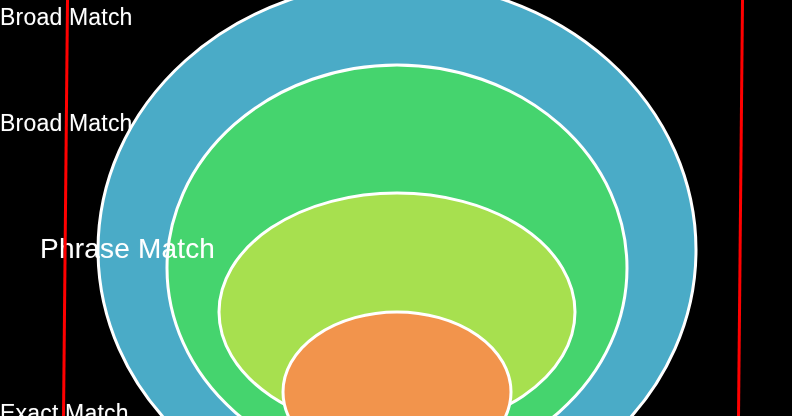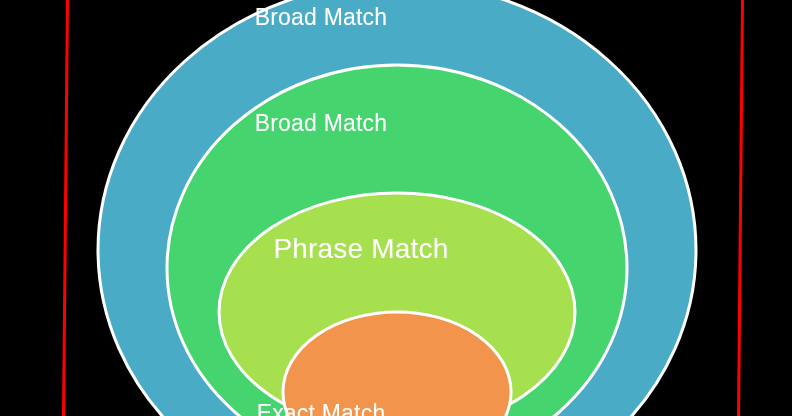--- a/index.html
+++ b/index.html
@@ -39,21 +39,20 @@
     left: 0;
     top: 0;
     width: 792px;
     height: 416px;
   }
 
   .ring-label {
     position: absolute;
     left: 0;
     width: 642px;
-    text-align: center;
     color: #FFFFFF;
     font-family: "Liberation Sans", sans-serif;
     font-weight: 400;
     letter-spacing: 0.2px;
     line-height: 1.16;
     pointer-events: none;
     text-shadow: 0 0 1px rgba(255,255,255,0.25);
   }
   .ring-label.l-broad    { top: 4px;   font-size: 23px; }
   .ring-label.l-bmm      { top: 110px; font-size: 23px; }

